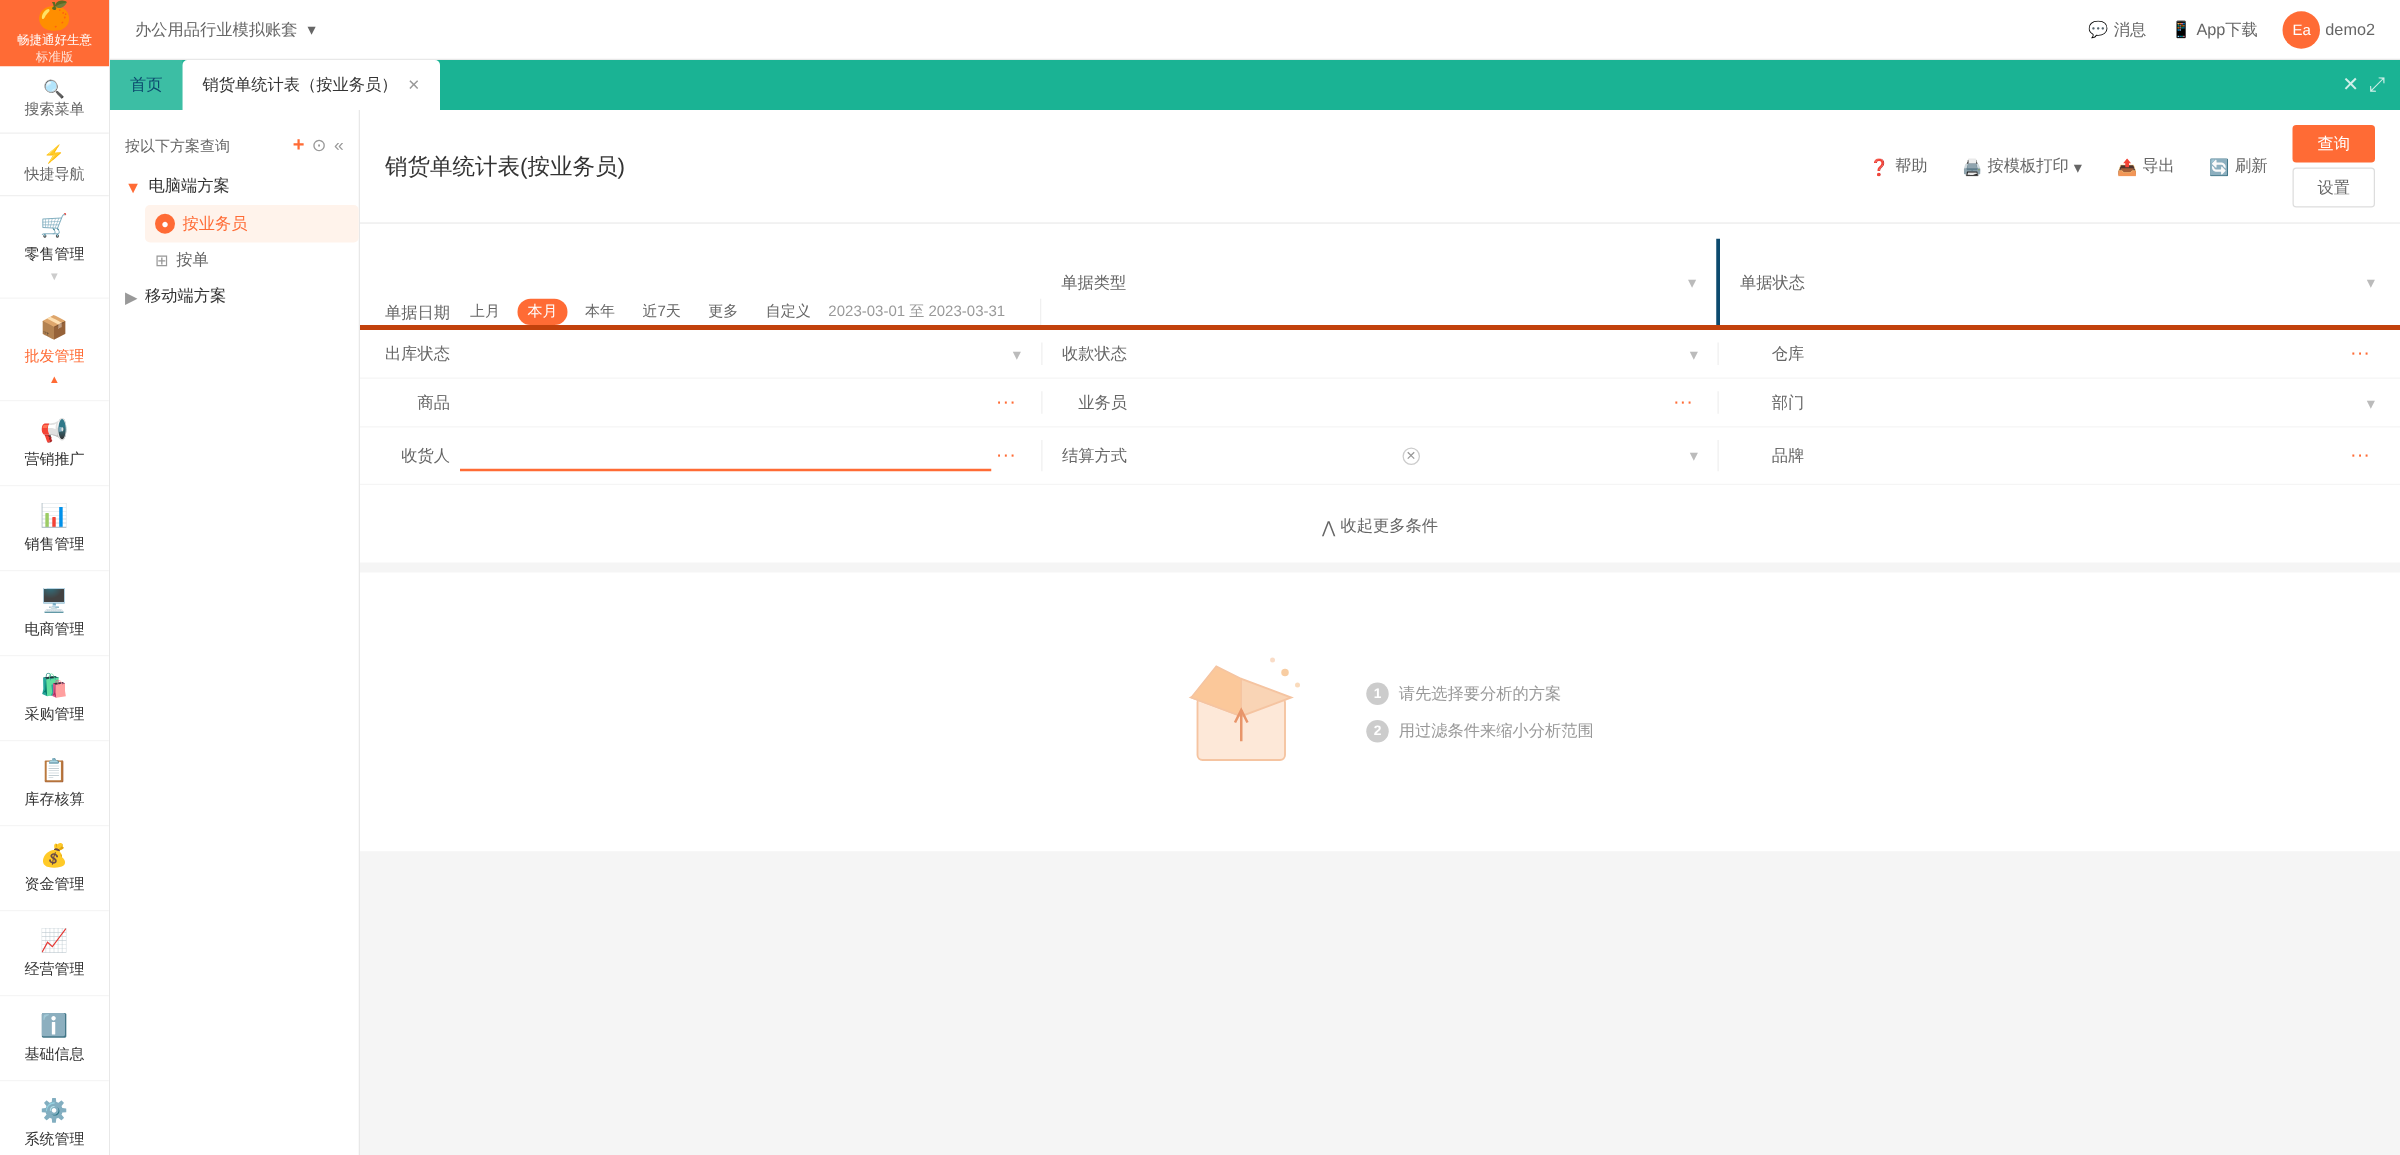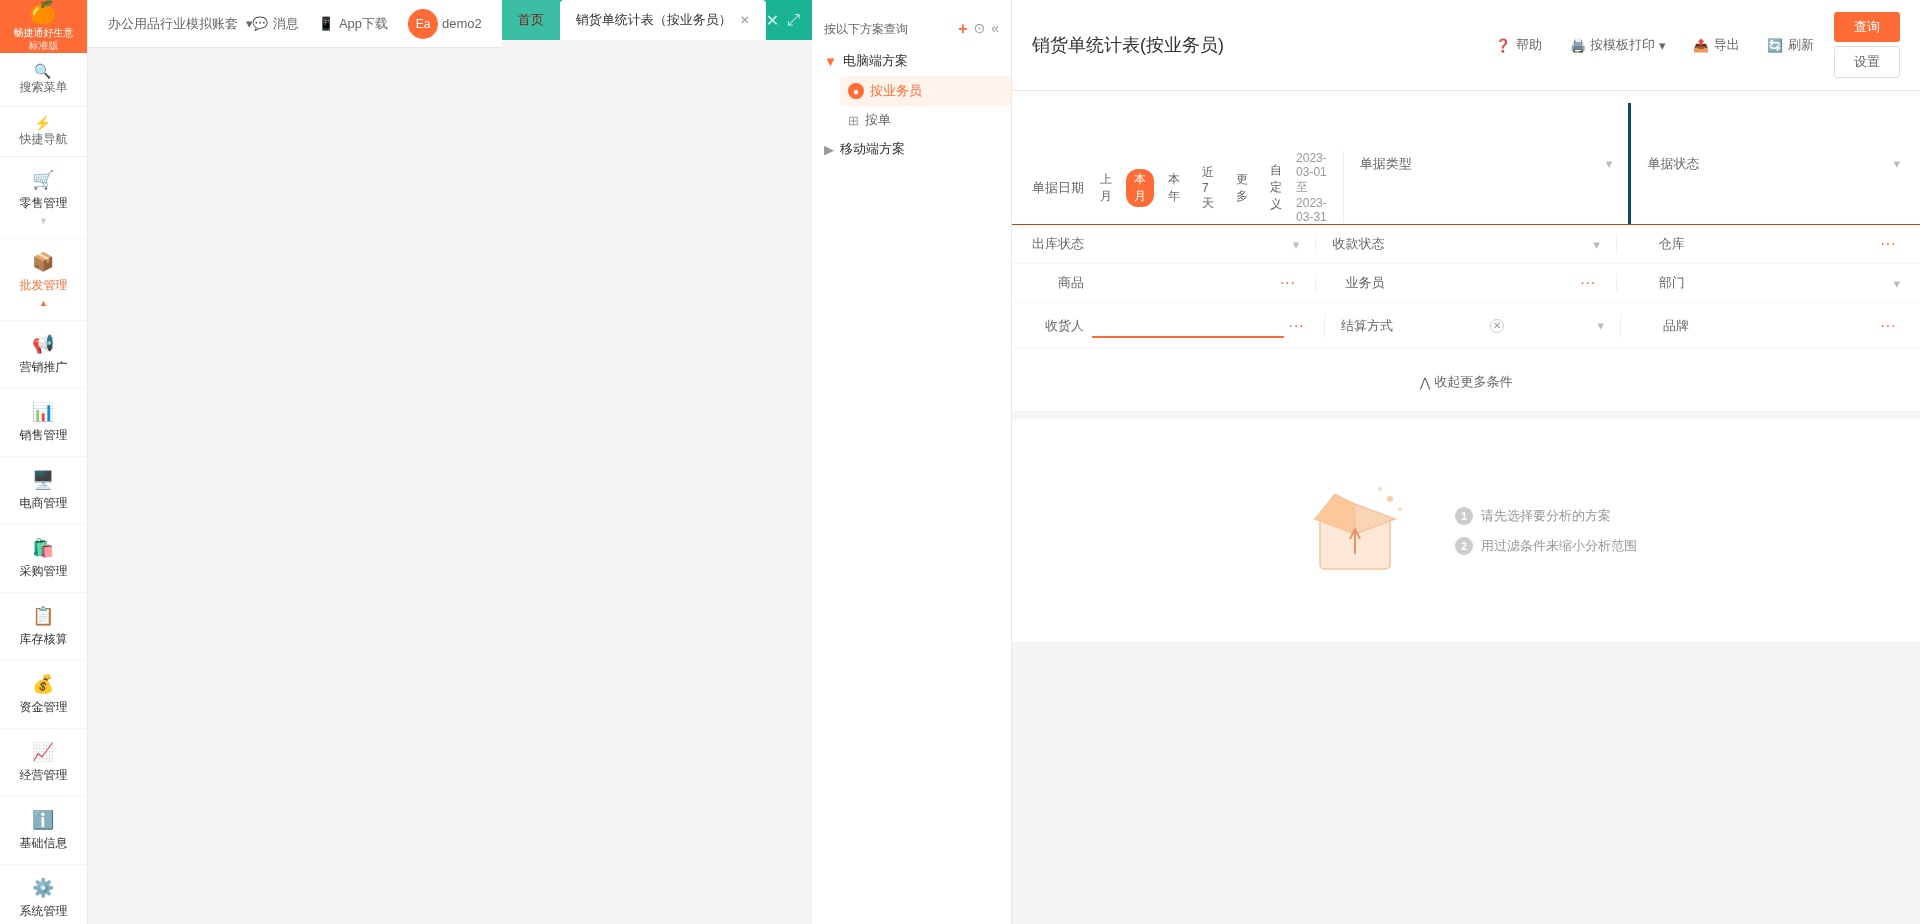--- a/index.html
+++ b/index.html
@@ -9,33 +9,33 @@
     .sidebar { width: 88px; background: #fff; display: flex; flex-direction: column; align-items: center; border-right: 1px solid #e8e8e8; height: 100%; overflow-y: auto; }
     .sidebar-logo { width: 88px; height: 64px; background: #ff6b35; display: flex; flex-direction: column; align-items: center; justify-content: center; color: white; font-size: 11px; cursor: pointer; }
     .sidebar-search { padding: 10px 0; text-align: center; color: #666; font-size: 12px; cursor: pointer; border-bottom: 1px solid #f0f0f0; width: 100%; }
     .sidebar-nav { padding: 8px 0; text-align: center; color: #666; font-size: 12px; cursor: pointer; border-bottom: 1px solid #f0f0f0; width: 100%; }
     .sidebar-item { padding: 12px 0; text-align: center; color: #333; font-size: 12px; cursor: pointer; width: 100%; border-bottom: 1px solid #f5f5f5; display: flex; flex-direction: column; align-items: center; gap: 4px; }
     .sidebar-item .item-icon { font-size: 18px; color: #999; }
     .sidebar-item.active { color: #ff6b35; }
     .sidebar-item.active .item-icon { color: #ff6b35; }
 
     
-    .main { flex: 1; display: flex; flex-direction: row; overflow: hidden; }
+    .main { flex: 1; display: flex; flex-direction: column; overflow: hidden; }
 
     
     .top-header { height: 48px; background: #fff; display: flex; align-items: center; justify-content: space-between; padding: 0 20px; border-bottom: 1px solid #e8e8e8; }
     .header-left { display: flex; align-items: center; gap: 8px; color: #666; font-size: 13px; }
     .header-right { display: flex; align-items: center; gap: 20px; color: #666; font-size: 13px; }
     .header-right .action { display: flex; align-items: center; gap: 4px; cursor: pointer; }
     .avatar { width: 30px; height: 30px; border-radius: 50%; background: #ff6b35; display: flex; align-items: center; justify-content: center; color: white; font-size: 12px; overflow: hidden; }
 
     
     .tab-bar { height: 40px; background: #1ab394; display: flex; align-items: center; padding: 0 0; }
     .tab { height: 40px; padding: 0 16px; display: flex; align-items: center; gap: 8px; cursor: pointer; color: rgba(255,255,255,0.8); font-size: 13px; }
-    .tab.home { background: rgba(255,255,255,0.15); color: #7f1d1d; }
+    .tab.home { background: rgba(255,255,255,0.15); color: #0c4a6e; }
     .tab.active { background: white; color: #333; border-radius: 4px 4px 0 0; }
     .tab .close-btn { color: #999; font-size: 12px; cursor: pointer; }
     .tab-spacer { flex: 1; }
     .tab-actions { display: flex; align-items: center; gap: 8px; padding-right: 12px; color: rgba(255,255,255,0.8); }
     .tab-actions span { cursor: pointer; font-size: 16px; }
 
     
     .content { flex: 1; display: flex; overflow: hidden; }
 
     
@@ -262,21 +262,21 @@
 
           <div style="flex:1; display:flex; align-items:center; padding-left: 16px;">
             <span class="filter-label">单据状态</span>
             <div style="flex:1; display:flex; align-items:center; justify-content:space-between; cursor:pointer; padding: 4px 0;">
               <span style="color:#ccc;"></span>
               <span style="color:#bbb;">▾</span>
             </div>
           </div>
         </div>
 
-        <div style="display:flex; align-items:stretch; padding: 10px 20px; gap: 0; border-top: 1px solid #c2410c;">
+        <div style="display:flex; align-items:stretch; padding: 10px 20px; gap: 0; border-top: 4px solid #c2410c;">
           <div style="flex:1; display:flex; align-items:center; padding-right:16px; border-right:1px solid #f0f0f0;">
             <span class="filter-label">出库状态</span>
             <div style="flex:1; display:flex; align-items:center; justify-content:space-between; cursor:pointer;">
               <span style="color:#ccc;"></span>
               <span style="color:#bbb;">▾</span>
             </div>
           </div>
           <div style="flex:1; display:flex; align-items:center; padding: 0 16px; border-right:1px solid #f0f0f0;justify-content:space-between;">
             <span class="filter-label">收款状态</span>
             <div style="flex:1; display:flex; align-items:center; justify-content:space-between; cursor:pointer;">

